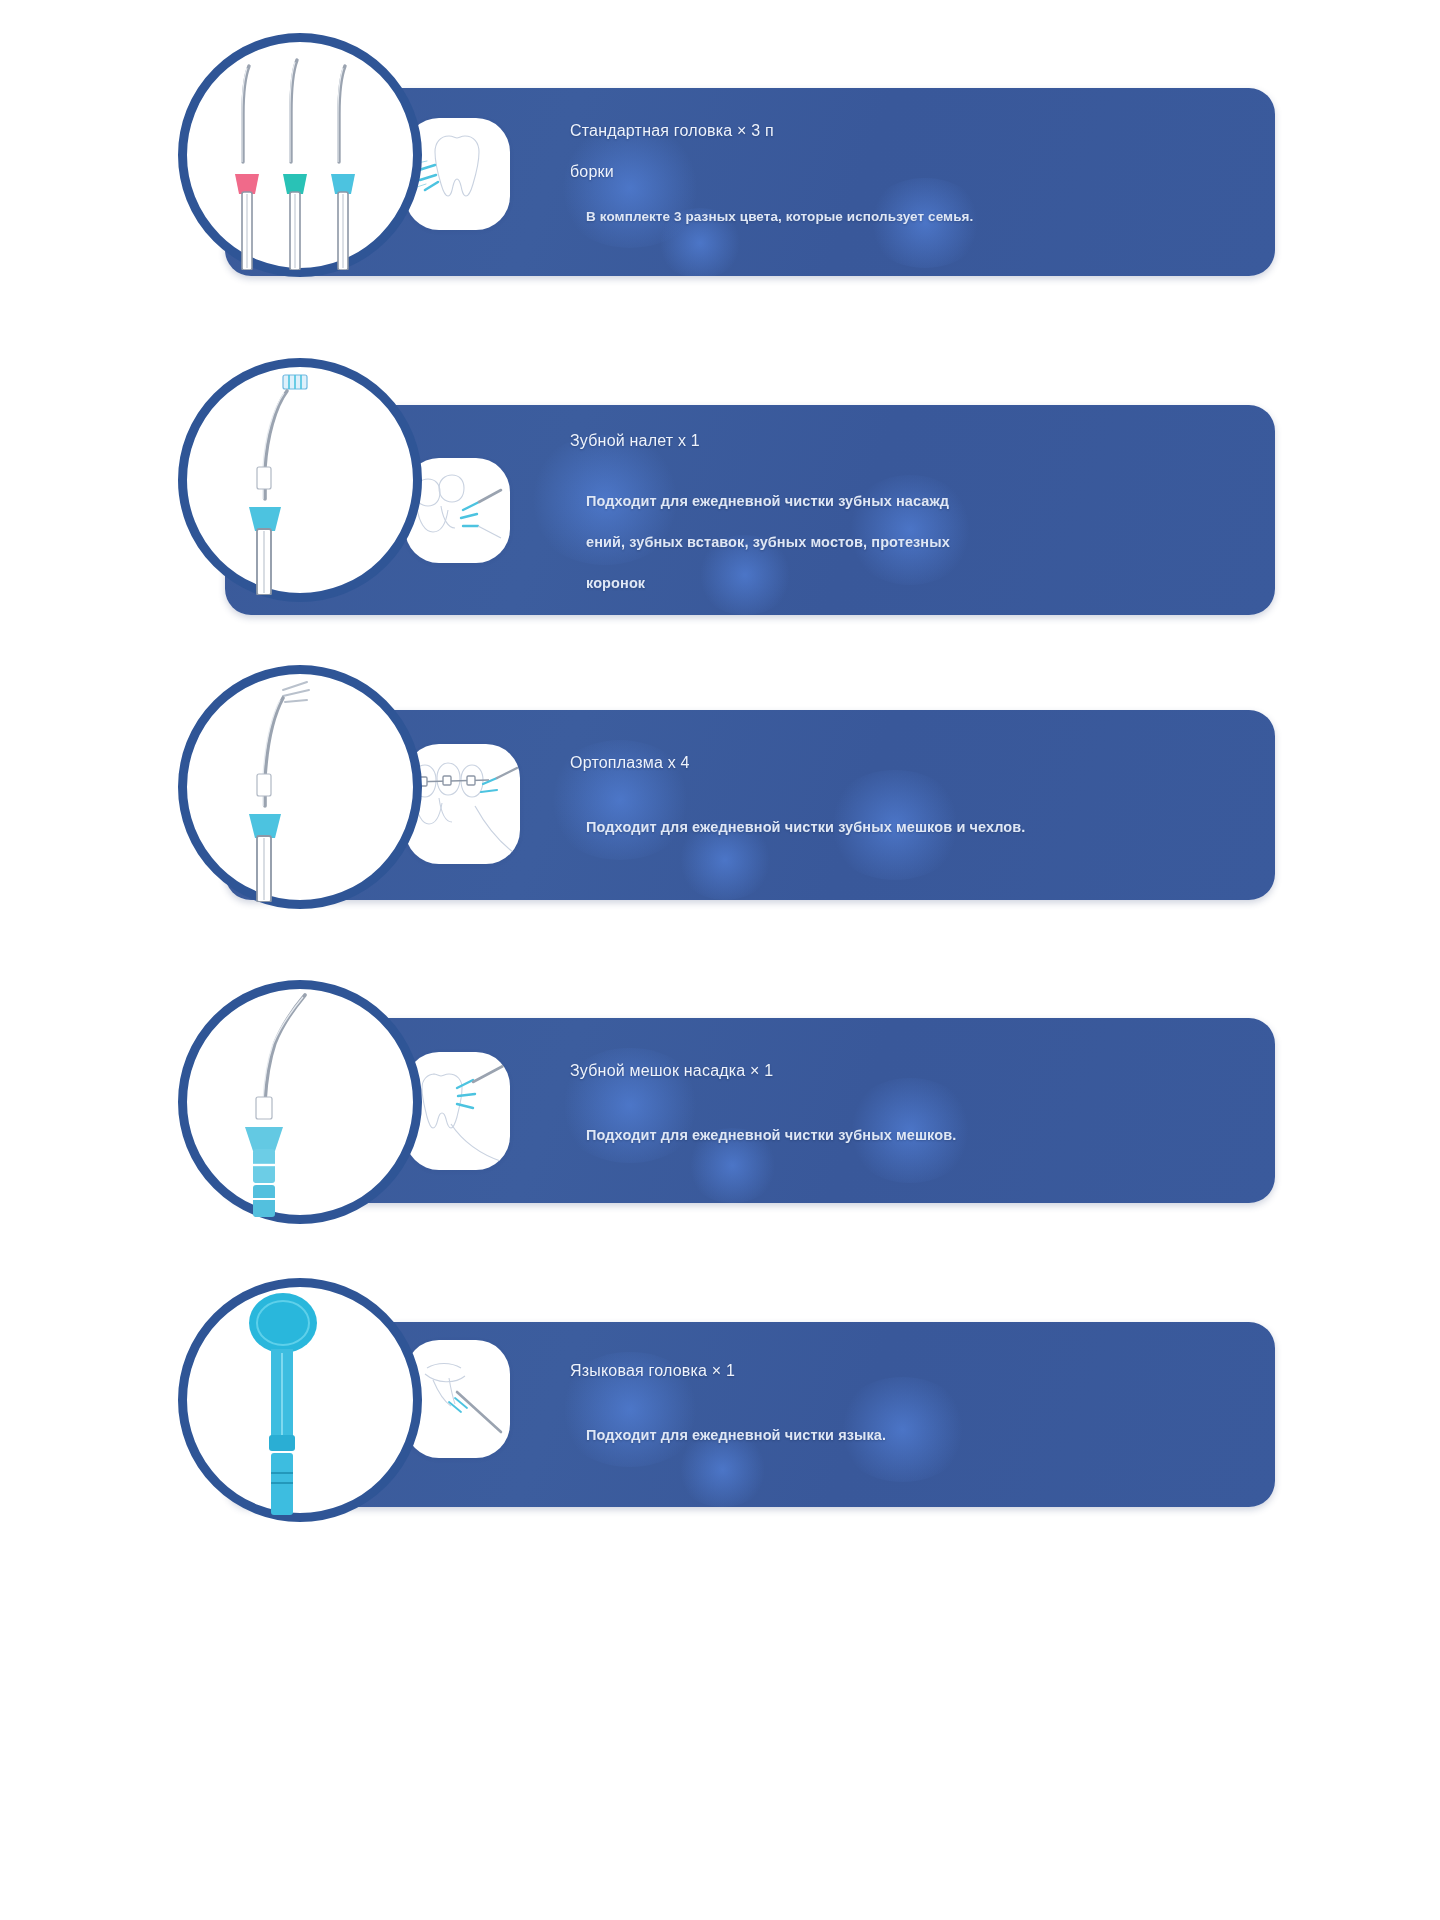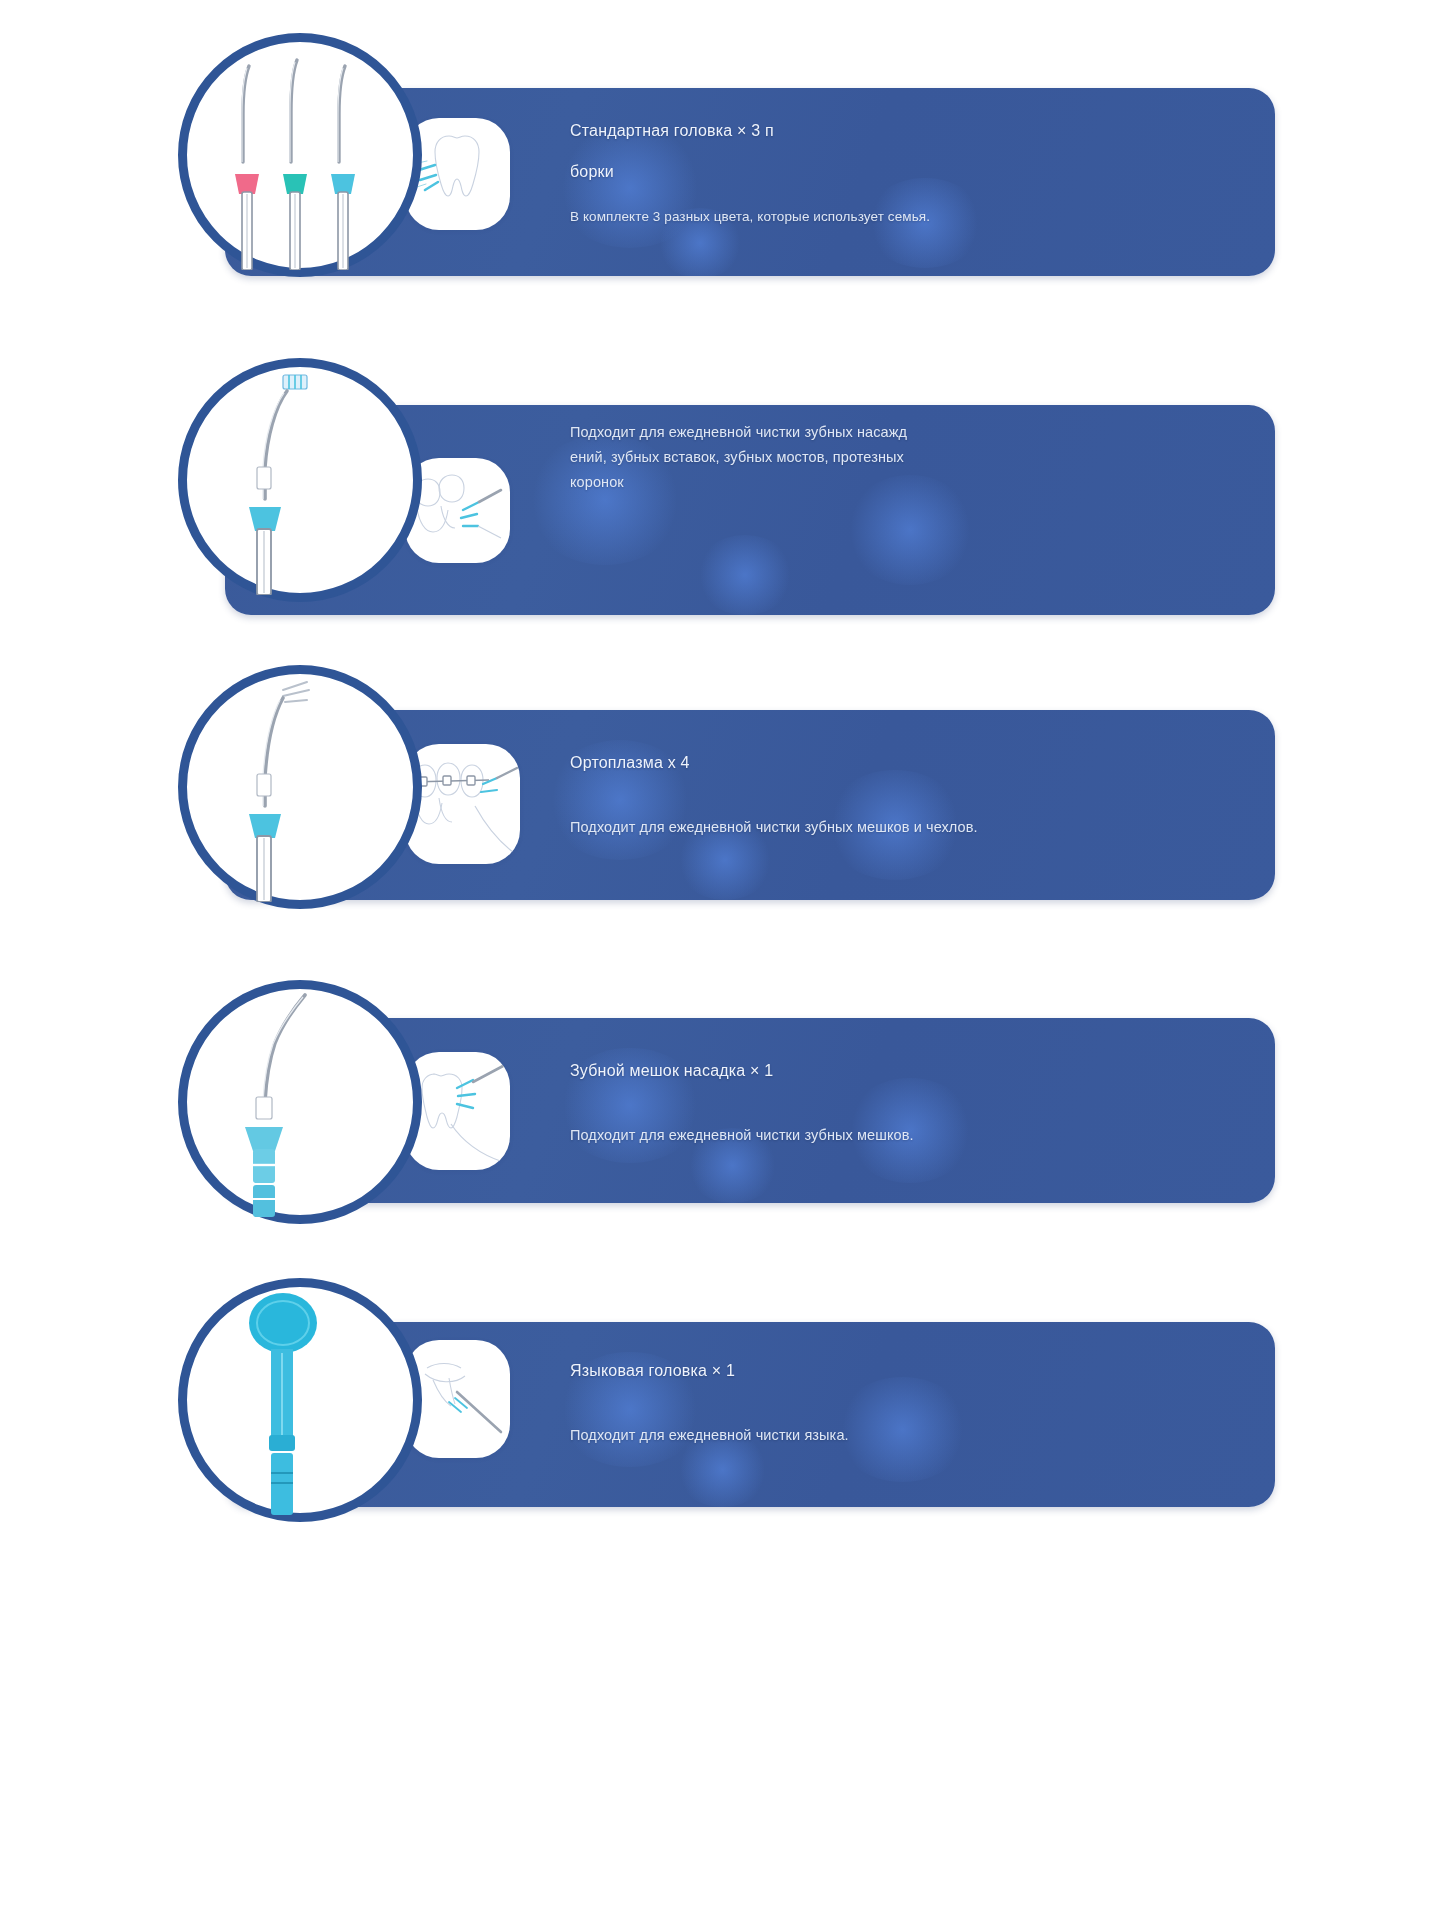--- a/index.html
+++ b/index.html
@@ -59,23 +59,23 @@
     line-height:41px;
     font-weight:400;
     letter-spacing:.2px;
     text-shadow:0 1px 2px rgba(20,35,70,.35);
     margin:0;
   }
   .desc{
     color:#dfe7f5;
     font-size:14.5px;
     line-height:25px;
-    font-weight:400;
+    font-weight:700;
     letter-spacing:.1px;
-    margin:0;
+    margin:16px;
     text-shadow:0 1px 2px rgba(20,35,70,.3);
   }
   .desc.small{font-size:13.5px;line-height:22px;}
 
   svg{display:block;}
 </style>
 </head>
 <body>
 
 <div class="sheet">
@@ -176,20 +176,21 @@
         <path d="M100 24 C88 40 80 70 78 100 L78 132" fill="none" stroke="#9aa3b0" stroke-width="3.6" stroke-linecap="round"></path>
         <path d="M97 26 C86 42 78 70 76 100 L76 132" fill="none" stroke="#e6eaef" stroke-width="1.3"></path>
         <rect x="70" y="100" width="14" height="22" rx="2" fill="#fff" stroke="#b0b8c4" stroke-width="1.2"></rect>
         <path d="M62 140 L94 140 L88 164 L68 164 Z" fill="#4cc3e0"></path>
         <rect x="70" y="162" width="14" height="66" rx="2" fill="#fff" stroke="#8d97a6" stroke-width="1.8"></rect>
         <line x1="77" y1="164" x2="77" y2="226" stroke="#b9c1cc" stroke-width="1.1"></line>
       </svg>
     </div>
 
     <div class="txt" style="left:570px;top:420px;width:520px;">
+      <p class="title" style="margin-bottom:28px;">Зубной налет х 1</p>
       <div>
         <p class="desc">Подходит для ежедневной чистки зубных насажд</p>
         <p class="desc">ений, зубных вставок, зубных мостов, протезных</p>
         <p class="desc">коронок</p>
       </div>
     </div>
   </div>
 
   <div class="row" style="top:0;">
     <div class="panel" style="top:710px;height:190px;">

